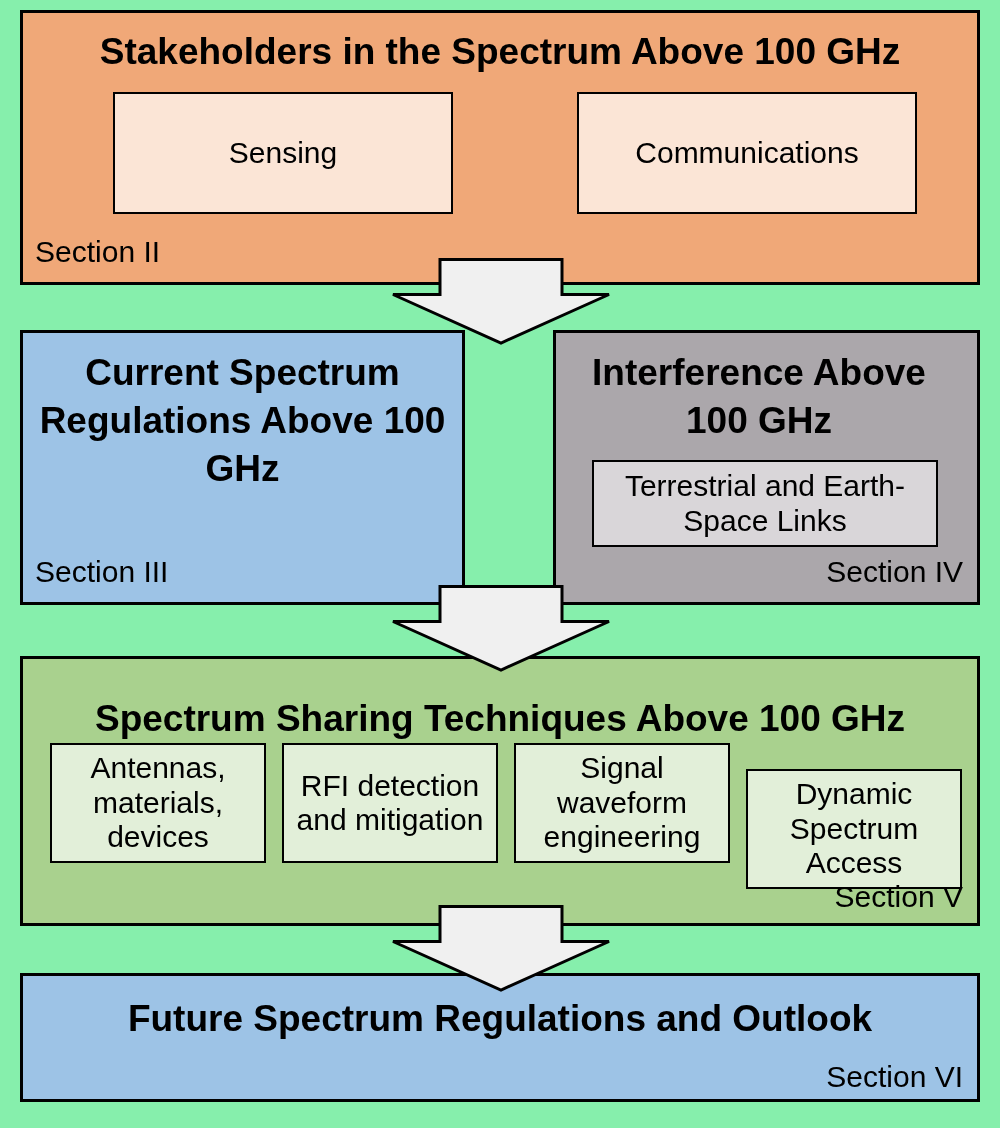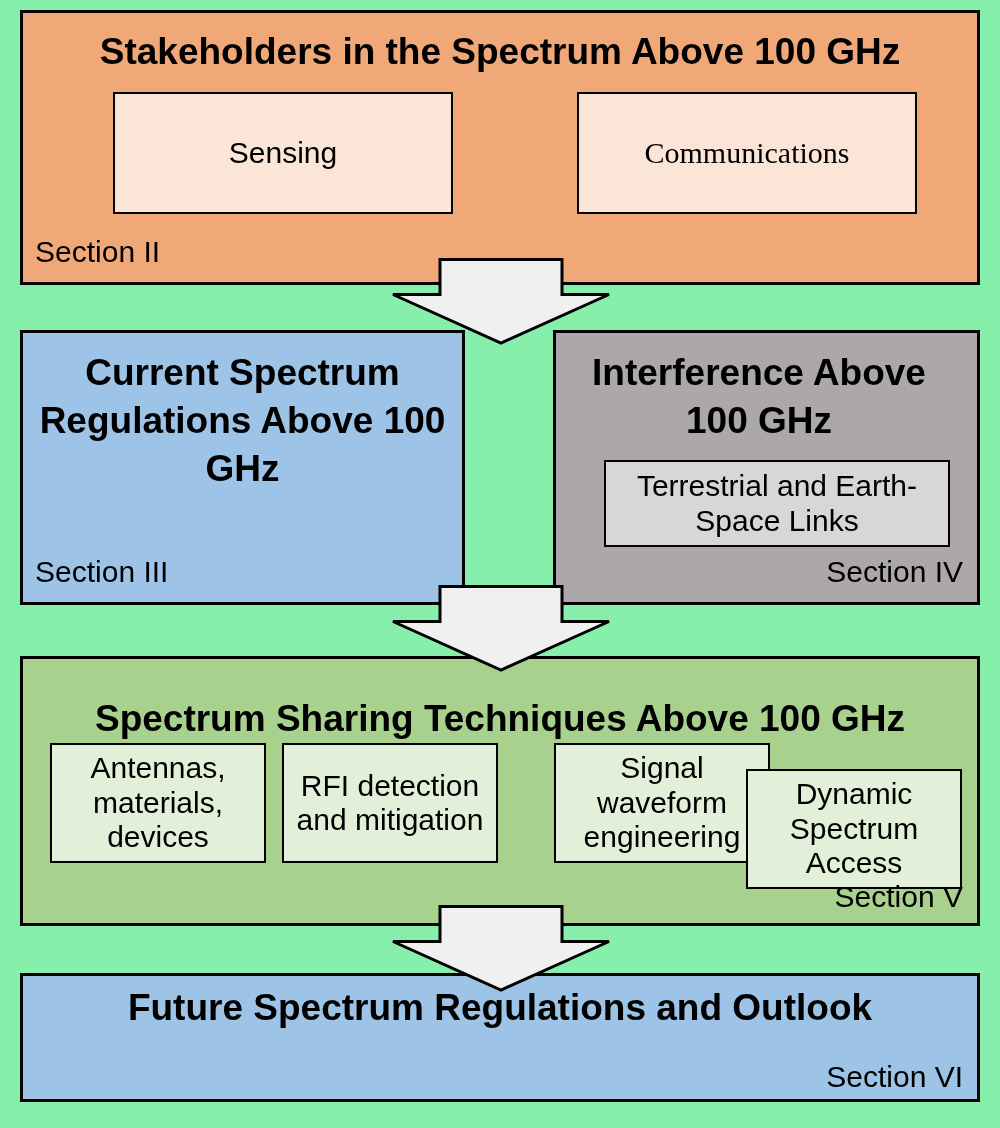--- a/index.html
+++ b/index.html
@@ -29,48 +29,48 @@
   .seclabel.at-left  { left:12px;  bottom:14px; }
   .seclabel.at-right { right:14px; bottom:14px;text-align:center; }
 
   
   .stakeholders { left:20px; top:10px; width:960px; height:275px;
                   background:var(--stakeholders-bg, #F0A878); }
   .stakeholders .title { padding-top:15px; }
   .sensing        { left:62px;  top:79px; width:340px; height:122px;
                     background:var(--stakeholders-item-bg, #FBE5D6);margin-left:28px; }
   .communications { left:554px; top:79px; width:340px; height:122px;
-                    background:var(--stakeholders-item-bg, #FBE5D6);font-family:Liberation Serif, serif; }
+                    background:var(--stakeholders-item-bg, #FBE5D6); }
 
   
   .regulations { left:20px; top:330px; width:445px; height:275px;
                  background:var(--regulations-bg, #9DC3E6); }
   .regulations .title { padding:16px 8px 0 8px; }
 
   
   .interference { left:553px; top:330px; width:427px; height:275px;
                   background:var(--interference-bg, #ABA7AB); }
   .interference .title { padding:16px 23px 0 8px; }
-  .terrestrial { left:48px; top:127px; width:346px; height:87px;
+  .terrestrial { left:36px; top:127px; width:346px; height:87px;
                  background:var(--interference-item-bg, #D9D6D9); }
 
   
   .sharing { left:20px; top:656px; width:960px; height:270px;
              background:var(--sharing-bg, #A9D18E); }
   .sharing .title { padding-top:36px; }
   .sharing .child { top:84px; width:216px; height:120px;
                     background:var(--sharing-item-bg, #E2EFD9); }
   .sh-1 { left:27px; }  .sh-2 { left:259px; }
-  .sh-3 { left:491px;margin-left:40px; } .sh-4 { left:723px;margin-top:26px; }
+  .sh-3 { left:491px; } .sh-4 { left:723px;margin-top:26px; }
   .sharing .seclabel.at-right { bottom:10px; }
 
   
   .future { left:20px; top:973px; width:960px; height:129px;
             background:var(--future-bg, #9DC3E6); }
-  .future .title { padding-top:8px; }
+  .future .title { padding-top:19px; }
   .future .seclabel.at-right { bottom:6px; }
 
   
   .arrow { position:absolute; width:220px; height:87px; z-index:5; left:391px; }
   .arrow-1 { top:258px; }
   .arrow-2 { top:585px; }
   .arrow-3 { top:905px; }
   .arrow polygon {
     fill:var(--arrow-fill, #F0F0F0);
     stroke:var(--outline, #000);

